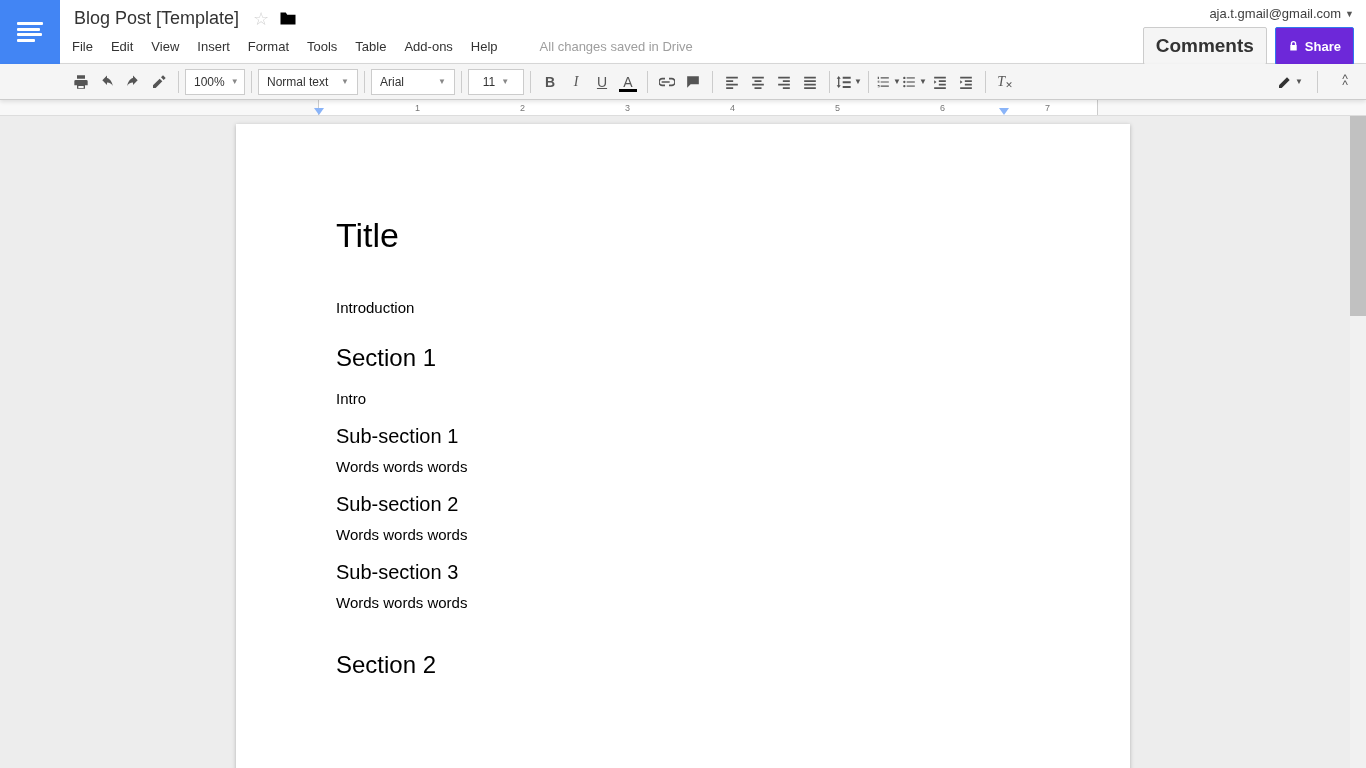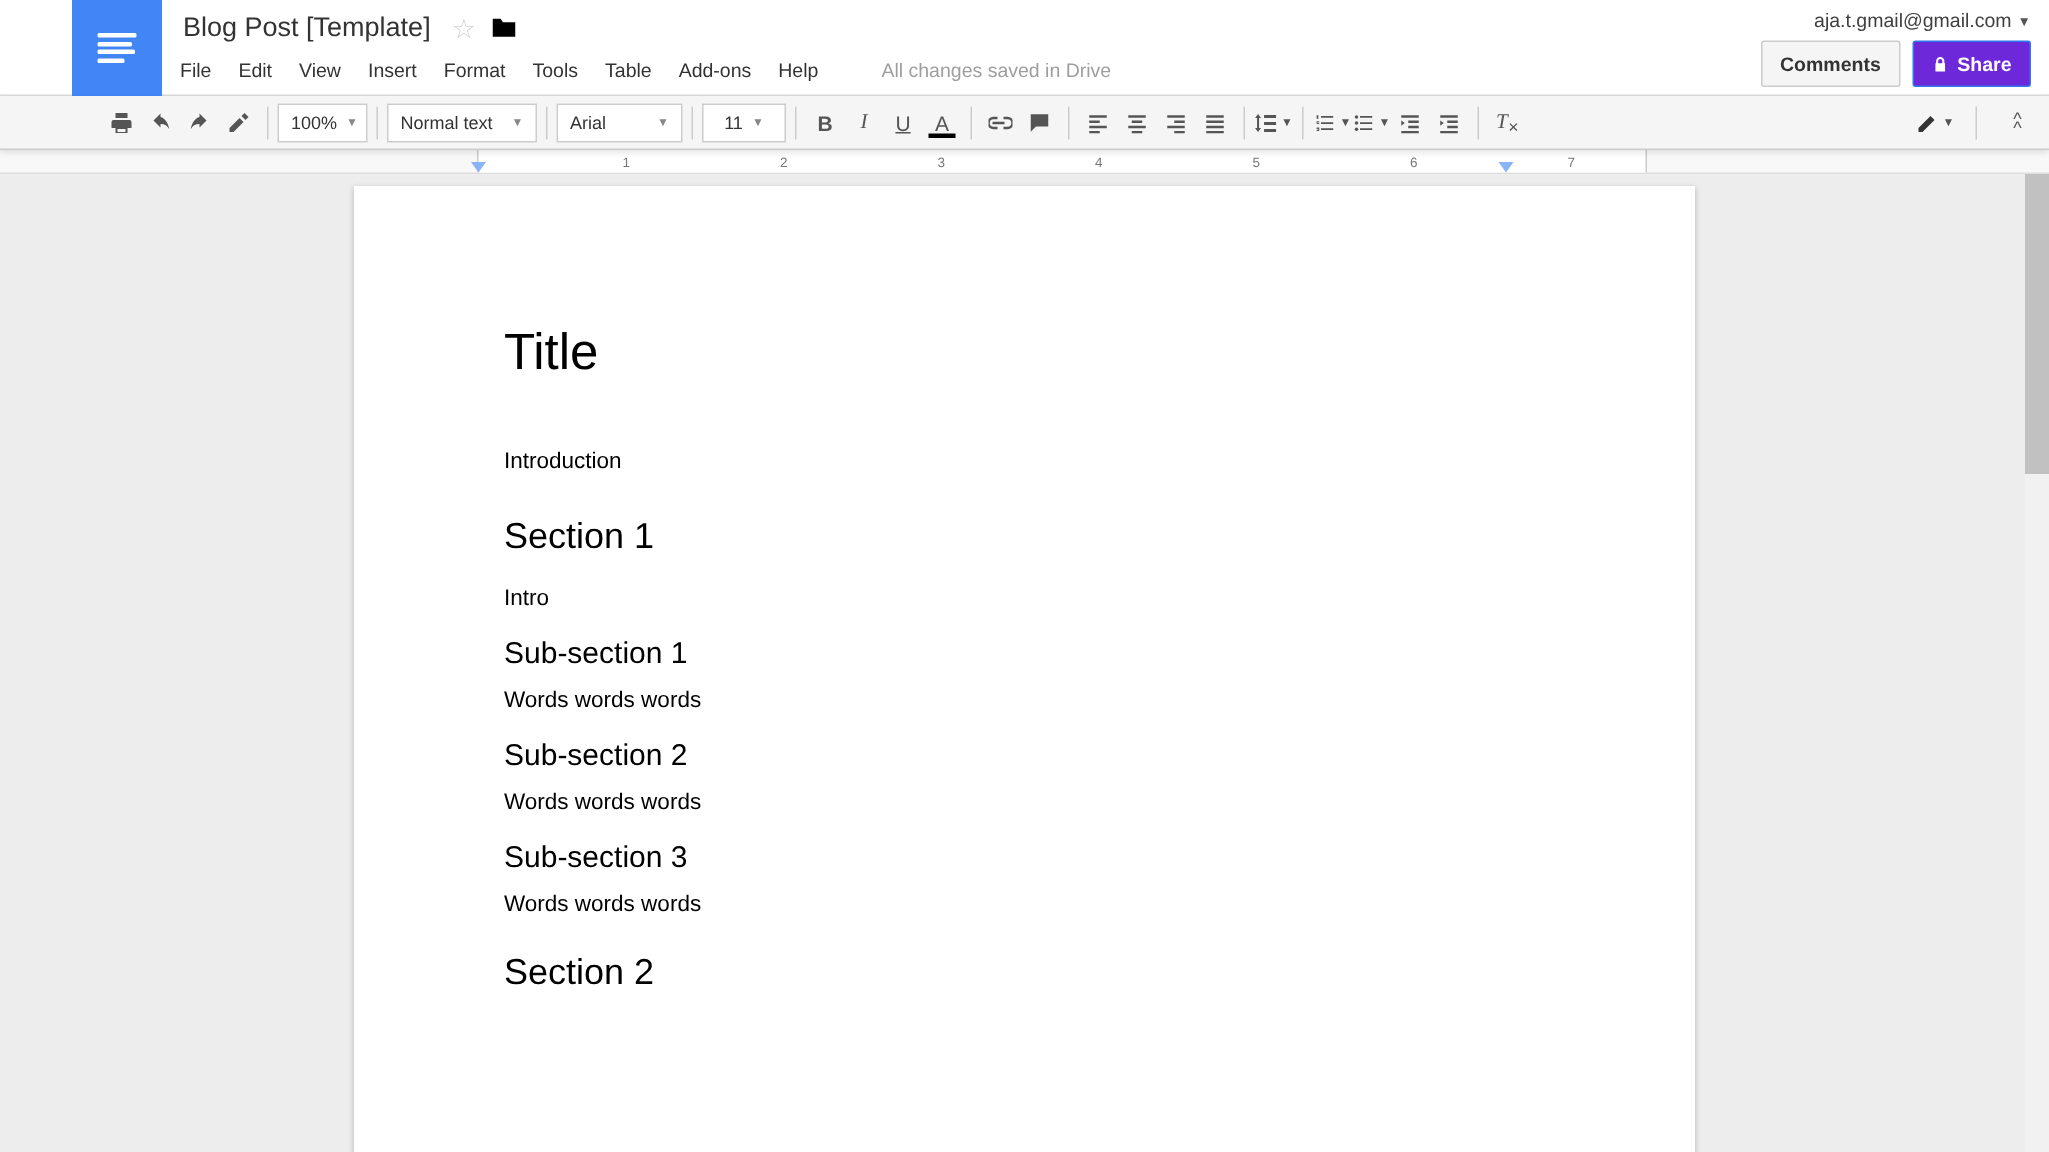--- a/index.html
+++ b/index.html
@@ -1,40 +1,40 @@
 <!DOCTYPE html>
 <html><head>
 <meta charset="utf-8">
 <style>
 * { box-sizing: border-box; margin: 0; padding: 0; }
 body { font-family: Arial, sans-serif; background: #ededed; width: 1366px; height: 768px; overflow: hidden; position: relative; }
 
 
-.header { background: #fff; height: 64px; display: flex; align-items: flex-start; position: relative; border-bottom: 1px solid #d9d9d9; padding-left: 48px; }
+.header { background: #fff; height: 64px; display: flex; align-items: flex-start; position: relative; border-bottom: 1px solid #d9d9d9; }
 .logo-box { width: 60px; height: 64px; background: #4285f4; display: flex; align-items: center; justify-content: center; }
 .logo-lines { width: 26px; height: 20px; display: flex; flex-direction: column; justify-content: space-between; }
 .logo-lines span { display: block; height: 3px; background: #fff; border-radius: 1px; }
 .logo-lines span:nth-child(1){width:100%}
 .logo-lines span:nth-child(2){width:90%}
 .logo-lines span:nth-child(3){width:95%}
 .logo-lines span:nth-child(4){width:70%}
 
 .title-area { padding: 6px 0 0 10px; flex: 1; }
 .title-row { display: flex; align-items: center; gap: 10px; }
 .doc-title { font-size: 18px; color: #333; padding: 2px 4px; }
 .star-icon { color: #d1d1d1; font-size: 18px; }
 
 .menu-bar { display: flex; align-items: center; gap: 18px; padding: 8px 0 0 2px; font-size: 13px; color: #333; }
 .menu-bar span { cursor: pointer; }
 .save-status { color: #9e9e9e; margin-left: 24px; font-size: 13px; }
 
 .right-area { position: absolute; right: 12px; top: 6px; display: flex; flex-direction: column; align-items: flex-end; gap: 6px; }
 .user-email { font-size: 13px; color: #404040; display: flex; align-items: center; gap: 4px; }
 .right-buttons { display: flex; gap: 8px; }
-.btn-comments { background: #f5f5f5; border: 1px solid #ccc; color: #333; font-size: 13px; font-weight: bold; padding: 7px 12px; border-radius: 2px; cursor: pointer; }
+.btn-comments { background: #f5f5f5; border: 1px solid #ccc; color: #333; font-size: 19px; font-weight: bold; padding: 7px 12px; border-radius: 2px; cursor: pointer; }
 .btn-share { background: #6d28d9; border: 1px solid #3079ed; color: #fff; font-size: 13px; font-weight: bold; padding: 7px 12px; border-radius: 2px; cursor: pointer; display: flex; align-items: center; gap: 6px; }
 
 
 .toolbar { background: #f5f5f5; border-bottom: 1px solid #ccc; height: 36px; display: flex; align-items: center; padding: 0 8px 0 68px; gap: 0; box-shadow: 0 2px 4px rgba(0,0,0,0.1); position: relative; z-index:2;}
 .tb-sep { width: 1px; height: 22px; background: #ccc; margin: 0 6px; }
 .tb-btn { width: 26px; height: 26px; display: flex; align-items: center; justify-content: center; cursor: pointer; border-radius: 2px; color: #555; }
 .tb-select { background: #fff; border: 1px solid #ccc; height: 26px; display: flex; align-items: center; padding: 0 8px; font-size: 12px; color: #333; cursor: pointer; gap:6px; justify-content: space-between; }
 .tb-select .caret { font-size: 8px; color: #888; }
 .tb-zoom { width: 60px; }
 .tb-style { width: 100px; }
@@ -284,19 +284,19 @@
     <div class="doc-h1">Title</div>
     <div class="doc-p">Introduction</div>
     <div class="doc-h2">Section 1</div>
     <div class="doc-body">Intro</div>
     <div class="doc-h3">Sub-section 1</div>
     <div class="doc-body">Words words words</div>
     <div class="doc-h3">Sub-section 2</div>
     <div class="doc-body">Words words words</div>
     <div class="doc-h3">Sub-section 3</div>
     <div class="doc-body">Words words words</div>
-    <div class="doc-h2" style="margin-top:24px">Section 2</div>
+    <div class="doc-h2" style="margin-top:40px">Section 2</div>
   </div>
 </div>
 
 <div class="scrollbar-v">
   <div class="scrollbar-thumb"></div>
 </div>
 
 </body></html>

